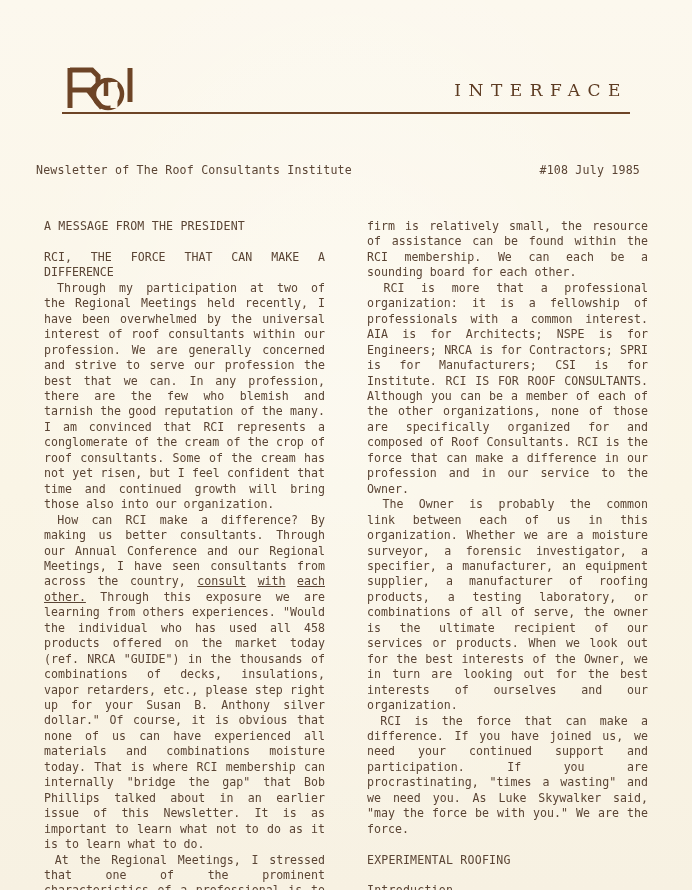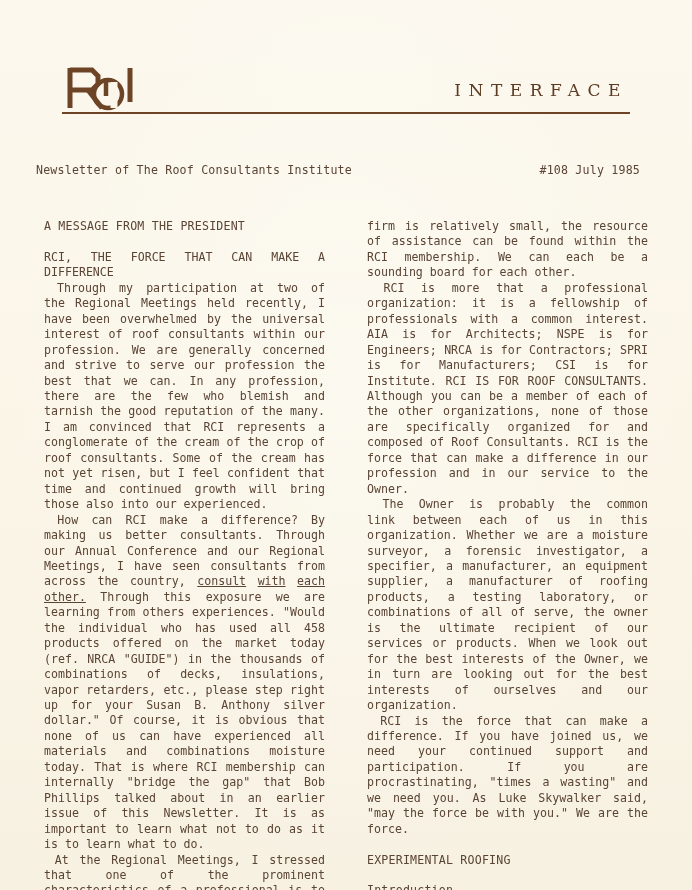--- a/index.html
+++ b/index.html
@@ -166,21 +166,21 @@
           <div class="ln"><span class="w">profession.</span><span class="g"></span><span class="w">We</span><span class="g"></span><span class="w">are</span><span class="g"></span><span class="w">generally</span><span class="g"></span><span class="w">concerned</span></div>
           <div class="ln"><span class="w">and</span><span class="g"></span><span class="w">strive</span><span class="g"></span><span class="w">to</span><span class="g"></span><span class="w">serve</span><span class="g"></span><span class="w">our</span><span class="g"></span><span class="w">profession</span><span class="g"></span><span class="w">the</span></div>
           <div class="ln"><span class="w">best</span><span class="g"></span><span class="w">that</span><span class="g"></span><span class="w">we</span><span class="g"></span><span class="w">can.</span><span class="g"></span><span class="w">In</span><span class="g"></span><span class="w">any</span><span class="g"></span><span class="w">profession,</span></div>
           <div class="ln"><span class="w">there</span><span class="g"></span><span class="w">are</span><span class="g"></span><span class="w">the</span><span class="g"></span><span class="w">few</span><span class="g"></span><span class="w">who</span><span class="g"></span><span class="w">blemish</span><span class="g"></span><span class="w">and</span></div>
           <div class="ln"><span class="w">tarnish</span><span class="g"></span><span class="w">the</span><span class="g"></span><span class="w">good</span><span class="g"></span><span class="w">reputation</span><span class="g"></span><span class="w">of</span><span class="g"></span><span class="w">the</span><span class="g"></span><span class="w">many.</span></div>
           <div class="ln"><span class="w">I</span><span class="g"></span><span class="w">am</span><span class="g"></span><span class="w">convinced</span><span class="g"></span><span class="w">that</span><span class="g"></span><span class="w">RCI</span><span class="g"></span><span class="w">represents</span><span class="g"></span><span class="w">a</span></div>
           <div class="ln"><span class="w">conglomerate</span><span class="g"></span><span class="w">of</span><span class="g"></span><span class="w">the</span><span class="g"></span><span class="w">cream</span><span class="g"></span><span class="w">of</span><span class="g"></span><span class="w">the</span><span class="g"></span><span class="w">crop</span><span class="g"></span><span class="w">of</span></div>
           <div class="ln"><span class="w">roof</span><span class="g"></span><span class="w">consultants.</span><span class="g"></span><span class="w">Some</span><span class="g"></span><span class="w">of</span><span class="g"></span><span class="w">the</span><span class="g"></span><span class="w">cream</span><span class="g"></span><span class="w">has</span></div>
           <div class="ln"><span class="w">not</span><span class="g"></span><span class="w">yet</span><span class="g"></span><span class="w">risen,</span><span class="g"></span><span class="w">but</span><span class="g"></span><span class="w">I</span><span class="g"></span><span class="w">feel</span><span class="g"></span><span class="w">confident</span><span class="g"></span><span class="w">that</span></div>
           <div class="ln"><span class="w">time</span><span class="g"></span><span class="w">and</span><span class="g"></span><span class="w">continued</span><span class="g"></span><span class="w">growth</span><span class="g"></span><span class="w">will</span><span class="g"></span><span class="w">bring</span></div>
-          <div class="ln flush">those also into our experienced.</div>
+          <div class="ln flush">those also into our organization.</div>
           <div class="ln"><span class="g"></span><span class="w">How</span><span class="g"></span><span class="w">can</span><span class="g"></span><span class="w">RCI</span><span class="g"></span><span class="w">make</span><span class="g"></span><span class="w">a</span><span class="g"></span><span class="w">difference?</span><span class="g"></span><span class="w">By</span></div>
           <div class="ln"><span class="w">making</span><span class="g"></span><span class="w">us</span><span class="g"></span><span class="w">better</span><span class="g"></span><span class="w">consultants.</span><span class="g"></span><span class="w">Through</span></div>
           <div class="ln"><span class="w">our</span><span class="g"></span><span class="w">Annual</span><span class="g"></span><span class="w">Conference</span><span class="g"></span><span class="w">and</span><span class="g"></span><span class="w">our</span><span class="g"></span><span class="w">Regional</span></div>
           <div class="ln"><span class="w">Meetings,</span><span class="g"></span><span class="w">I</span><span class="g"></span><span class="w">have</span><span class="g"></span><span class="w">seen</span><span class="g"></span><span class="w">consultants</span><span class="g"></span><span class="w">from</span></div>
           <div class="ln"><span class="w">across</span><span class="g"></span><span class="w">the</span><span class="g"></span><span class="w">country,</span><span class="g"></span><span class="w" style="text-decoration: underline;">consult</span><span class="g"></span><span class="w" style="text-decoration: underline;">with</span><span class="g"></span><span class="w" style="text-decoration: underline;">each</span></div>
           <div class="ln"><span class="w" style="text-decoration: underline;">other.</span><span class="g"></span><span class="w">Through</span><span class="g"></span><span class="w">this</span><span class="g"></span><span class="w">exposure</span><span class="g"></span><span class="w">we</span><span class="g"></span><span class="w">are</span></div>
           <div class="ln"><span class="w">learning</span><span class="g"></span><span class="w">from</span><span class="g"></span><span class="w">others</span><span class="g"></span><span class="w">experiences.</span><span class="g"></span><span class="w">"Would</span></div>
           <div class="ln"><span class="w">the</span><span class="g"></span><span class="w">individual</span><span class="g"></span><span class="w">who</span><span class="g"></span><span class="w">has</span><span class="g"></span><span class="w">used</span><span class="g"></span><span class="w">all</span><span class="g"></span><span class="w">458</span></div>
           <div class="ln"><span class="w">products</span><span class="g"></span><span class="w">offered</span><span class="g"></span><span class="w">on</span><span class="g"></span><span class="w">the</span><span class="g"></span><span class="w">market</span><span class="g"></span><span class="w">today</span></div>
           <div class="ln"><span class="w">(ref.</span><span class="g"></span><span class="w">NRCA</span><span class="g"></span><span class="w">"GUIDE")</span><span class="g"></span><span class="w">in</span><span class="g"></span><span class="w">the</span><span class="g"></span><span class="w">thousands</span><span class="g"></span><span class="w">of</span></div>

